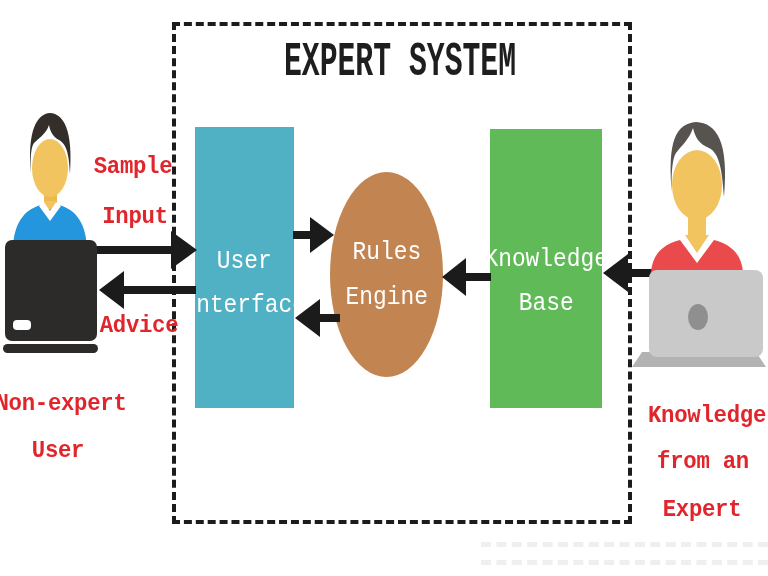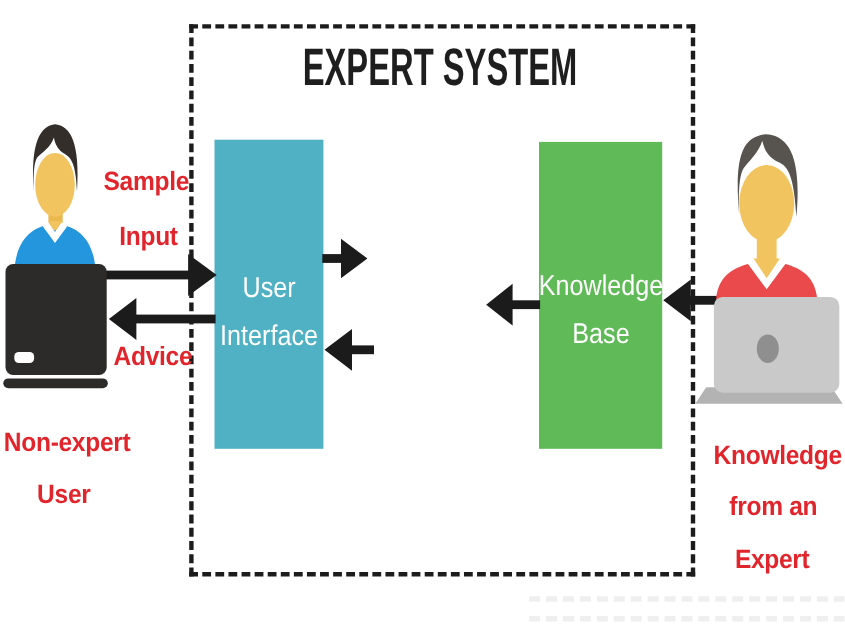--- a/index.html
+++ b/index.html
@@ -1,18 +1,18 @@
 <!DOCTYPE html>
 <html><head>
 <meta charset="utf-8">
 <style>
   html,body { margin:0; padding:0; background:#ffffff; }
   .canvas {
     position:relative; width:768px; height:576px; background:#ffffff;
-    overflow:hidden; font-family:Liberation Sans, sans-serif;
+    overflow:hidden; font-family:Liberation Mono, monospace;
   }
   .boundary {
     position:absolute; left:172px; top:22px; width:452px; height:494px;
     border:4px dashed #1c1c1c;
   }
   .title {
     position:absolute; left:172px; top:36px; width:456px;
     text-align:center; font-weight:bold; font-size:48px; line-height:52px;
     color:#1e1e1e; transform:scaleX(0.62); white-space:nowrap;
   }
@@ -45,20 +45,26 @@
 
   <div class="title">EXPERT SYSTEM</div>
 
   <div class="node node-ui">
     <div class="node-label">
       <span class="node-line">User</span>
       <span class="node-line">Interface</span>
     </div>
   </div>
 
+  <div class="node node-re">
+    <div class="node-label">
+      <span class="node-line">Rules</span>
+      <span class="node-line">Engine</span>
+    </div>
+  </div>
 
   <div class="node node-kb">
     <div class="node-label">
       <span class="node-line">Knowledge</span>
       <span class="node-line">Base</span>
     </div>
   </div>
 
   <svg class="overlay" viewBox="0 0 768 576">
 

